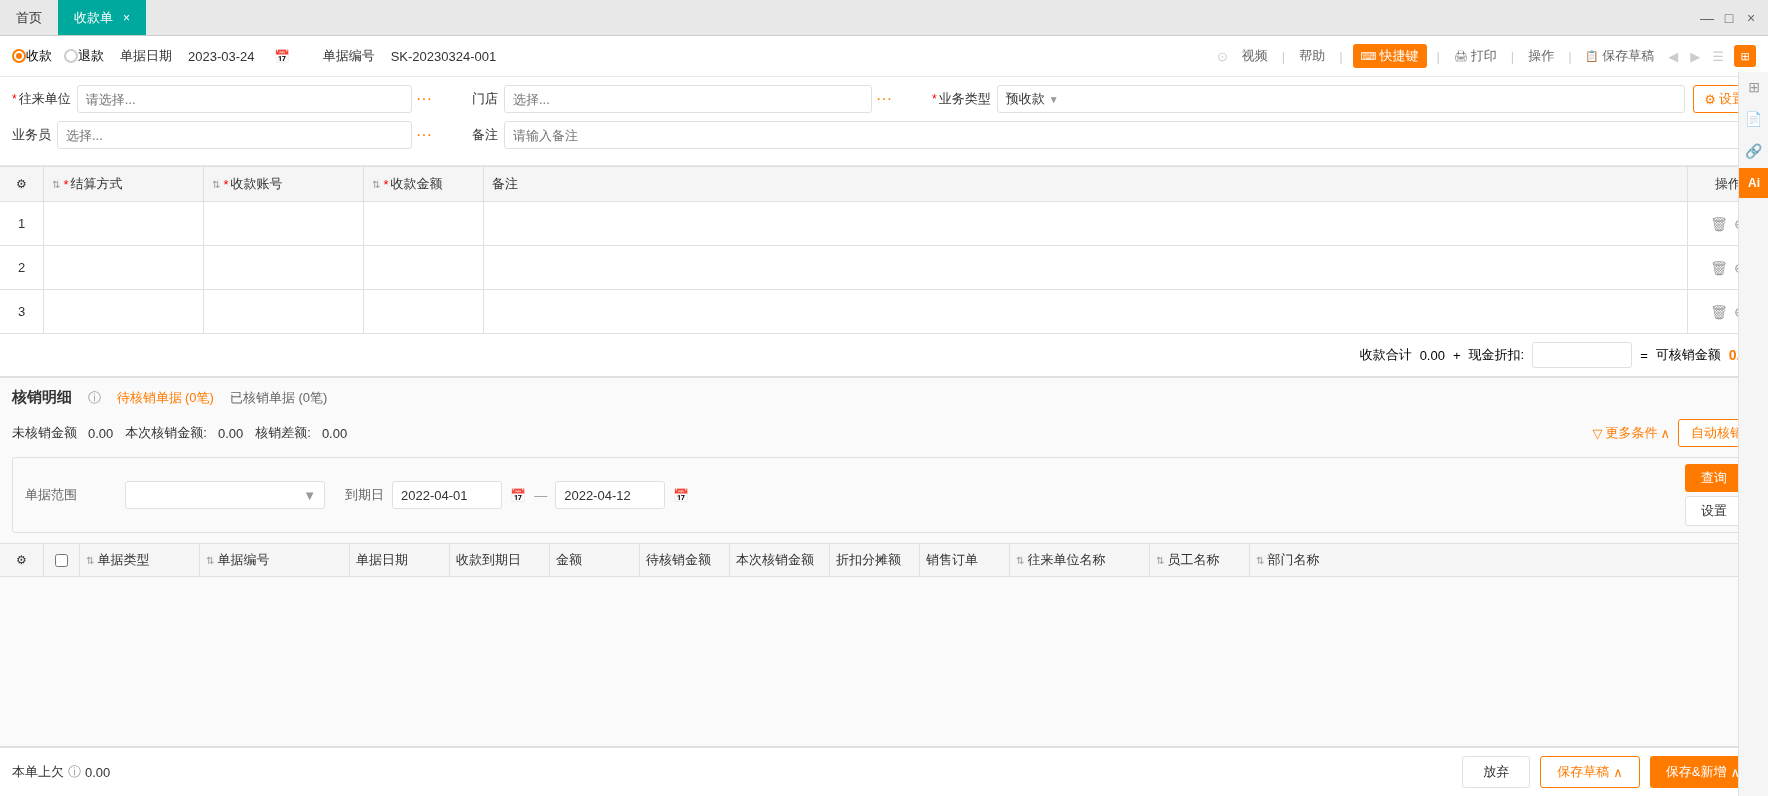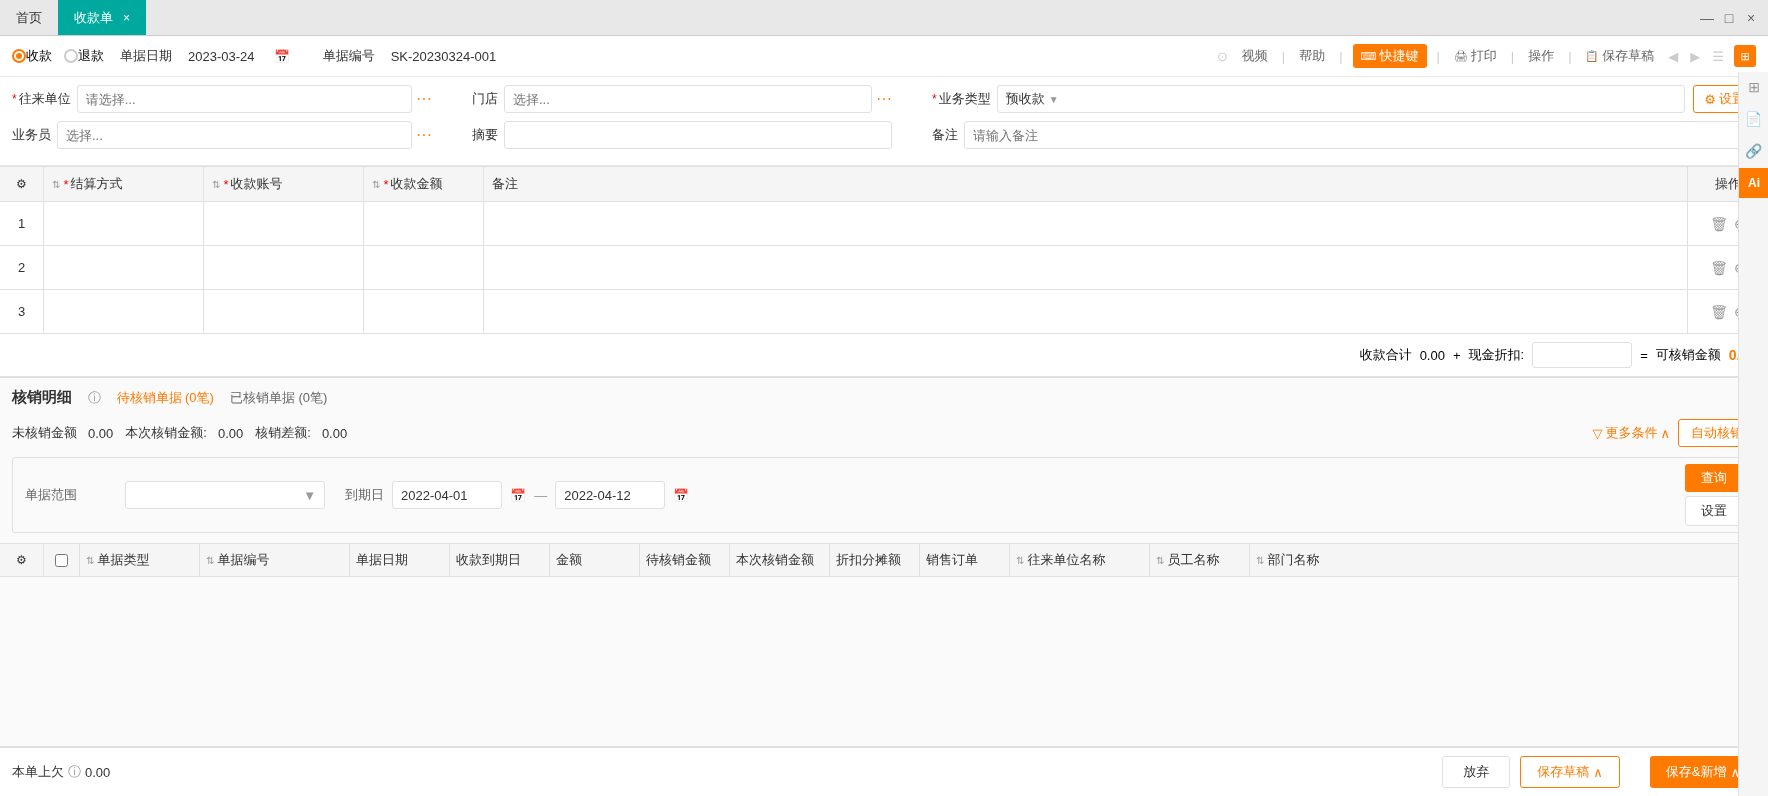--- a/index.html
+++ b/index.html
@@ -109,21 +109,21 @@
     .bth-cell.col-partner { width: 140px; }
     .bth-cell.col-staff { width: 100px; }
     .bth-cell.col-dept { width: 100px; border-right: none; }
 
     
     .bottom-bar { display: flex; align-items: center; padding: 8px 12px; border-top: 2px solid #e0e0e0; background: white; flex-shrink: 0; gap: 16px; }
     .bottom-info { color: #333; font-size: 13px; display: flex; align-items: center; gap: 4px; }
     .bottom-actions { margin-left: auto; display: flex; gap: 10px; }
     .btn-abandon { background: white; border: 1px solid #e0e0e0; color: #333; padding: 6px 20px; border-radius: 3px; cursor: pointer; font-size: 13px; }
     .btn-draft { background: white; border: 1px solid #ff7a00; color: #ff7a00; padding: 6px 16px; border-radius: 3px; cursor: pointer; font-size: 13px; display: flex; align-items: center; gap: 4px; }
-    .btn-save { background: #ff7a00; border: none; color: white; padding: 6px 16px; border-radius: 3px; cursor: pointer; font-size: 13px; display: flex; align-items: center; gap: 4px; margin-left: 20px; }
+    .btn-save { background: #ff7a00; border: none; color: white; padding: 6px 16px; border-radius: 3px; cursor: pointer; font-size: 13px; display: flex; align-items: center; gap: 4px; }
 
     
     .right-sidebar { position: absolute; right: 0; top: 36px; width: 30px; display: flex; flex-direction: column; gap: 2px; background: #f5f5f5; border-left: 1px solid #e0e0e0; height: calc(100% - 36px); }
     .sidebar-icon { width: 30px; height: 30px; display: flex; align-items: center; justify-content: center; cursor: pointer; color: #999; font-size: 14px; }
     .sidebar-icon.active { background: #ff7a00; color: white; }
 
     .divider-pipe { color: #ccc; margin: 0 2px; }
   </style>
 </head>
 <body>
@@ -227,24 +227,20 @@
       </div>
     </div>
     <div class="form-row">
 
       <div class="form-field" style="max-width:420px;">
         <span class="form-field-name">业务员</span>
         <input class="form-input" placeholder="选择..." style="">
         <span class="dots-btn">···</span>
       </div>
 
-      <div class="form-field" style="margin-left:40px;max-width:420px;">
-        <span class="form-field-name">摘要</span>
-        <input class="form-input" style="">
-      </div>
 
       <div class="form-field" style="margin-left:40px;flex:1;">
         <span class="form-field-name">备注</span>
         <input class="form-input" placeholder="请输入备注" style="">
       </div>
     </div>
   </div>
 
   <div class="table-area">
     <div class="table-header">

